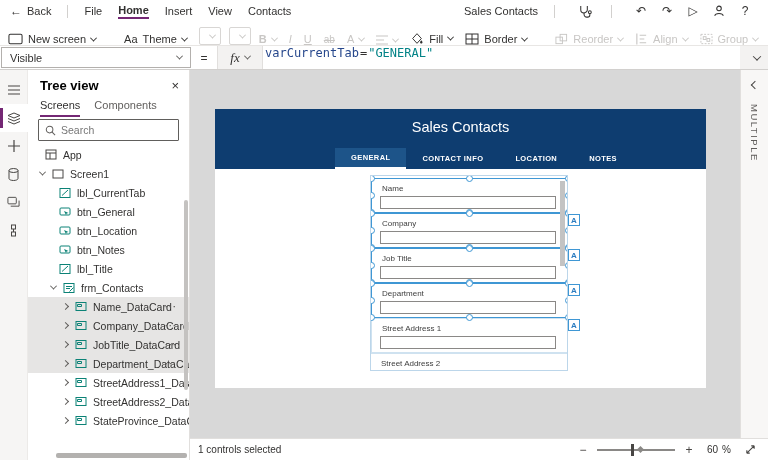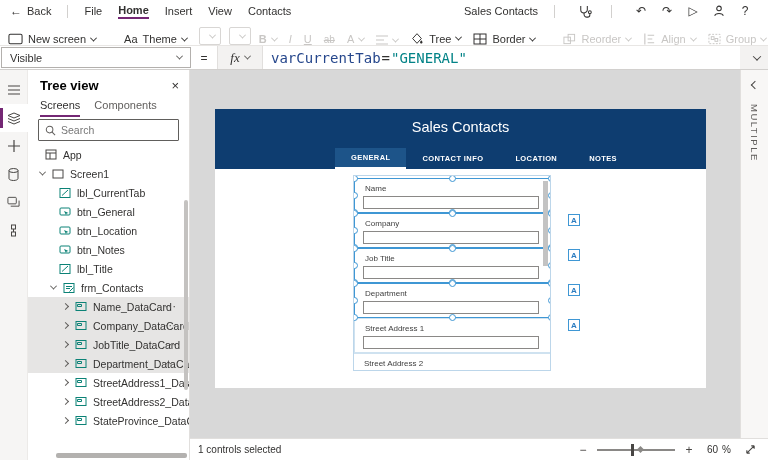--- a/index.html
+++ b/index.html
@@ -32,21 +32,21 @@
   .rbtn.disabled{color:#c8c6c4}
   .rsel{height:18px;border:1px solid #d8d6d4;border-radius:2px;background:#fff;display:inline-flex;align-items:center;justify-content:flex-end;padding:0 5px;color:#c8c6c4;margin-right:8px}
   .f-b{font-weight:bold}.f-i{font-style:italic}.f-u{text-decoration:underline}.f-s{text-decoration:line-through;font-size:10px}
 
   
   .fbar{height:24px;display:flex;align-items:stretch;border-bottom:1px solid #d2d0ce;background:#fff}
   .prop-select{width:190px;border:1px solid #b3b0ad;margin:1px 0 1px 1px;display:flex;align-items:center;padding:0 8px;color:#323130;justify-content:space-between;background:#fff}
   .eq{width:26px;display:flex;align-items:center;justify-content:center;color:#323130;font-size:12px}
   .fxbox{width:46px;background:#f3f2f1;display:flex;align-items:center;justify-content:center;border-left:1px solid #e1dfdd;border-right:1px solid #e1dfdd;color:#323130}
   .fx{font-family:"Liberation Serif",serif;font-style:italic;font-size:13px}
-  .formula{flex:1;display:flex;align-items:center;padding-left:8px;font-family:"DejaVu Sans Mono",monospace;font-size:14px}
+  .formula{flex:1;display:flex;padding-left:2px;font-family:"DejaVu Sans Mono",monospace;font-size:12px}
   .tok-var{color:#26478c}.tok-op{color:#323130;margin:0 1px}.tok-str{color:#038387}
   .fbar-exp{width:28px;background:#f3f2f1;display:flex;align-items:center;justify-content:center;color:#484644}
   .fbar-exp .chev{width:6px;height:6px}
 
   
   .main{display:flex;height:390px}
   .leftcol{width:190px;display:flex;height:390px}
   .rail{width:28px;background:#f6f5f4;border-right:1px solid #eceae8;display:flex;flex-direction:column;align-items:center;padding-top:6px}
   .rail-item{width:28px;height:28px;display:flex;align-items:center;justify-content:center;position:relative;color:#484644}
   .rail-item.active{background:#fff}
@@ -83,21 +83,21 @@
   .vtext{margin-top:16px;writing-mode:vertical-rl;font-size:9.5px;letter-spacing:1.5px;color:#605e5c}
 
   
   .page{position:absolute;left:25px;top:39px;width:491px;height:279px;background:#fff}
   .page-header{height:60px;background:#0e3d70;position:relative}
   .page-title{color:#fff;text-align:center;font-size:14.5px;padding-top:10px;font-family:"Liberation Sans",sans-serif}
   .ptabs{position:absolute;left:120px;bottom:0;display:flex;height:21px}
   .ptab{color:#fff;font-size:7.5px;font-weight:bold;letter-spacing:.4px;display:flex;align-items:center;justify-content:center;padding:0 16px}
   .ptab.active{background:#1d5489;border-bottom:2px solid #fff}
 
-  .form{position:absolute;left:138px;top:66px;width:198px;height:196px;border:1px solid #bcd6ea;background:#fff;overflow:hidden}
+  .form{position:absolute;left:155px;top:66px;width:198px;height:196px;border:1px solid #bcd6ea;background:#fff;overflow:hidden}
   .fcard{position:absolute;left:0;width:198px;height:35px;background:#fff}
   .fcard.selected{border:1.5px solid #3f97d4}
   .fcard.plain{border:1px solid #cfe2f0}
   .fcard.clip{border-top:1px solid #cfe2f0}
   .flabel{position:absolute;left:10px;top:5px;font-size:8px;color:#404040}
   .finput{position:absolute;left:8px;right:12px;top:17px;height:13px;border:1px solid #8a8886;background:#fff}
   .h{position:absolute;width:7px;height:7px;border:1.5px solid #3f97d4;background:#fff;border-radius:50%;z-index:6}
   .h.tl{left:-4px;top:-4px}.h.tc{left:calc(50% - 4px);top:-4px}.h.tr{right:-4px;top:-4px}
   .h.ml{left:-4px;top:calc(50% - 4px)}.h.mr{right:-4px;top:calc(50% - 4px)}
   .h.bl{left:-4px;bottom:-4px}.h.bc{left:calc(50% - 4px);bottom:-4px}.h.br{right:-4px;bottom:-4px}
@@ -191,21 +191,21 @@
     <svg width="12" height="10" viewBox="0 0 12 10" stroke="#c8c6c4" stroke-width="1.2">
         <path d="M0 1h12M0 5h8M0 9h12"></path>
       </svg>
     <span class="chev"></span>
   </span>
   <span class="rbtn">
     <svg width="14" height="13" viewBox="0 0 16 14" fill="none" stroke="#323130" stroke-width="1.1">
         <path d="M8 1.5 13 7 8 12.5 3 7z"></path>
         <path d="M14 10.5a1.4 1.4 0 1 1-2.2 0l1.1-1.6z" fill="#323130" stroke="none"></path>
       </svg>
-    <span class="lbl">Tree</span>
+    <span class="lbl">Fill</span>
     <span class="chev"></span>
   </span>
   <span class="rbtn">
     <svg width="14" height="12" viewBox="0 0 14 12" fill="none" stroke="#323130" stroke-width="1">
         <rect x="1" y="1" width="12" height="10"></rect>
         <path d="M1 6h12M7 1v10"></path>
       </svg>
     <span class="lbl">Border</span>
     <span class="chev"></span>
   </span>

